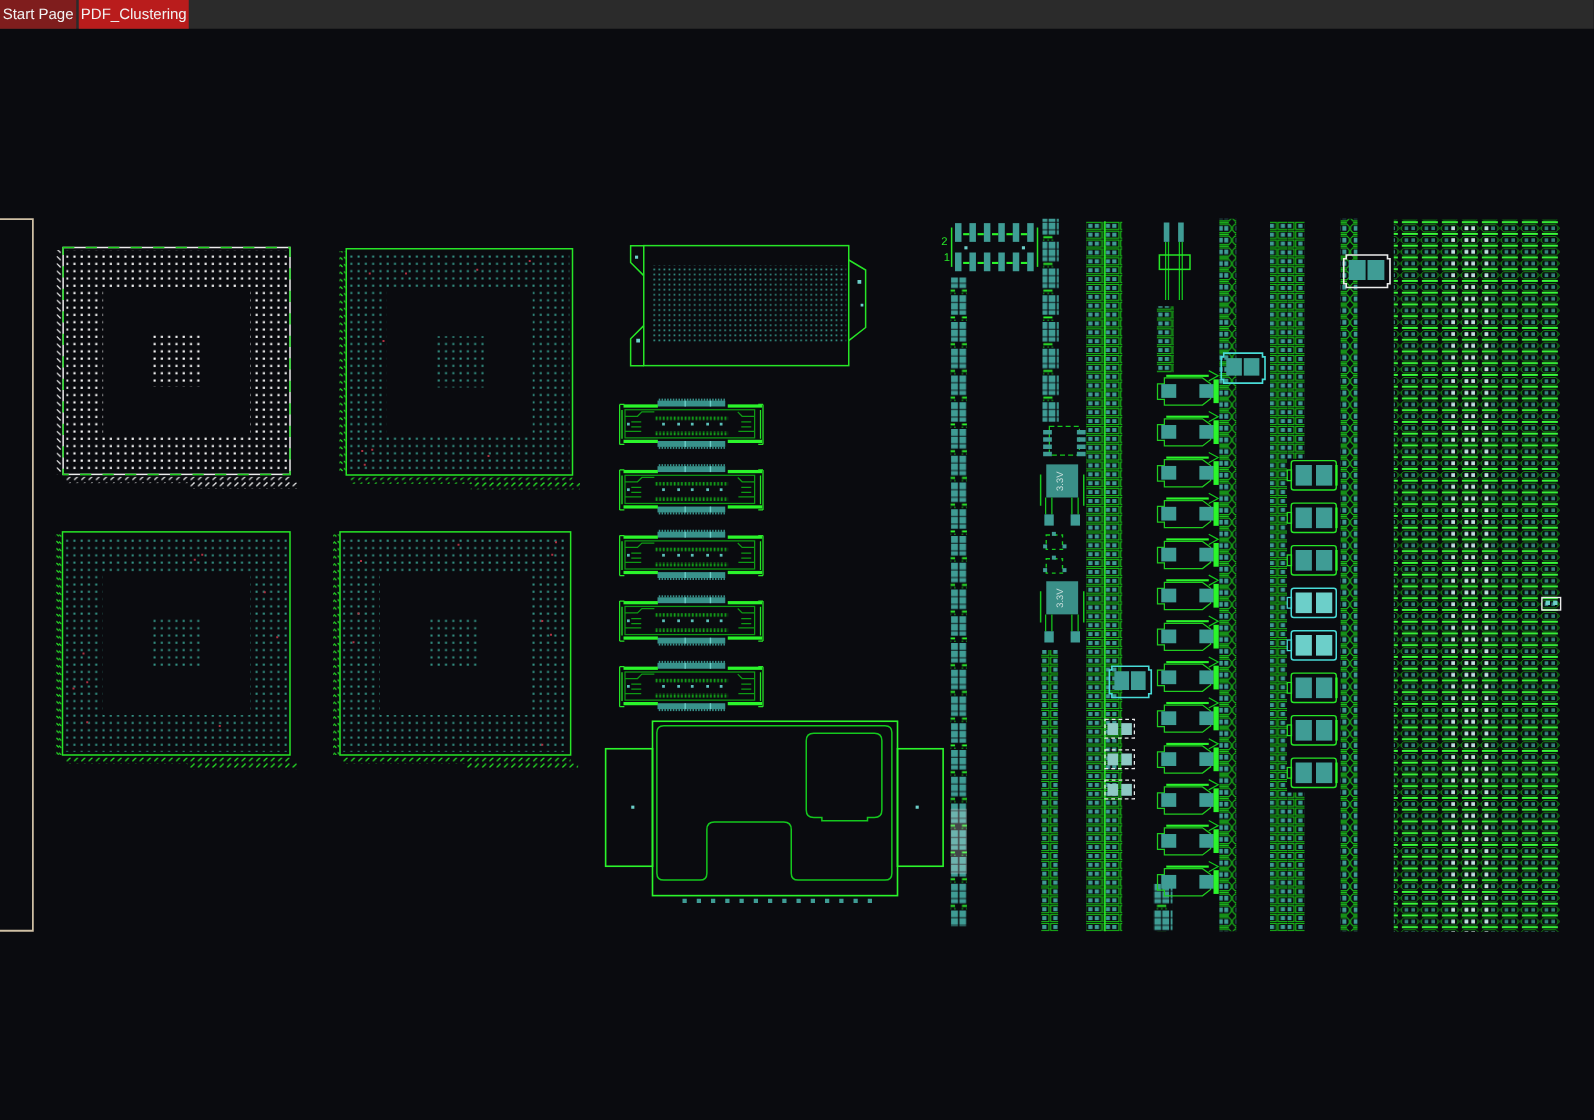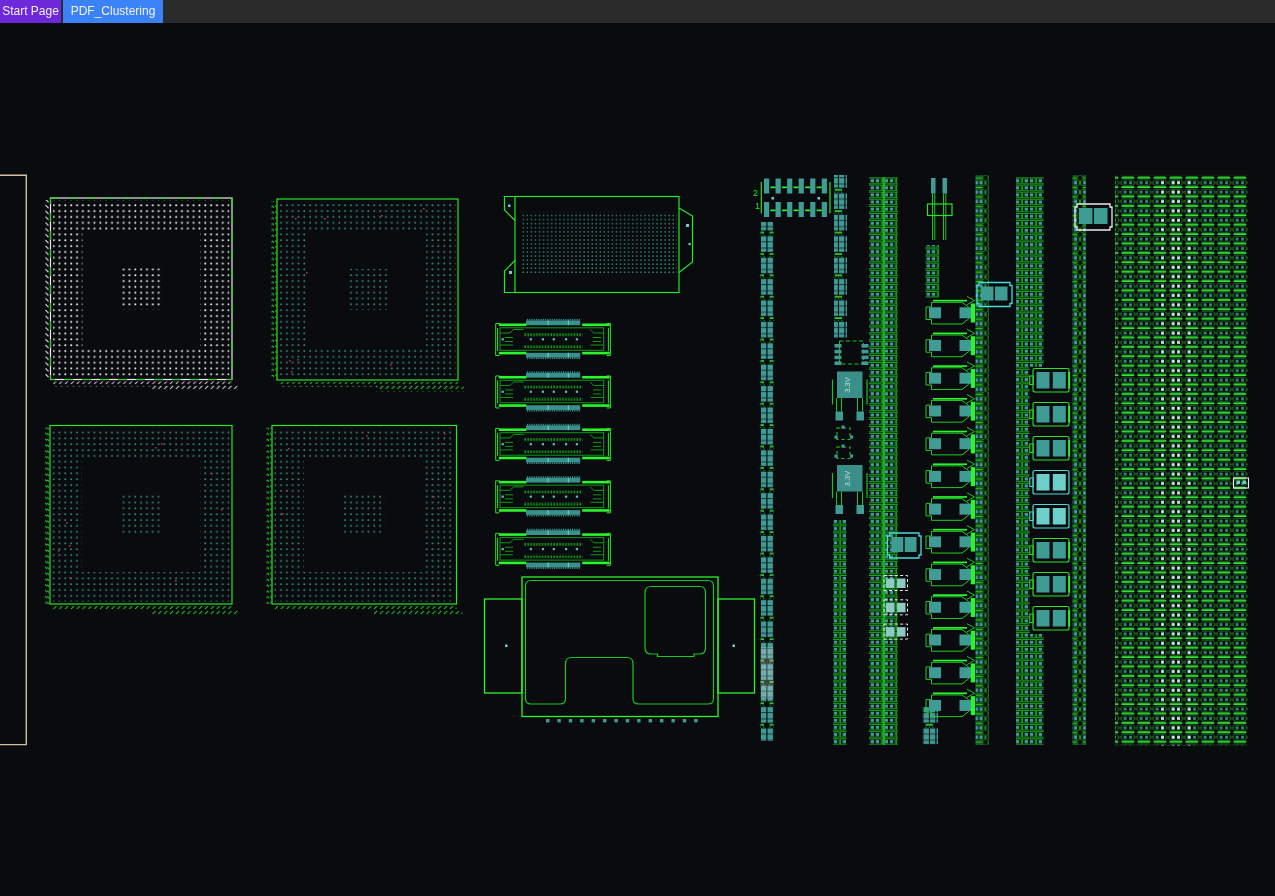--- a/index.html
+++ b/index.html
@@ -366,14 +366,14 @@
 <rect x="884" y="599.8" width="23.5" height="15" fill="none" stroke="#ececec" stroke-width="1" stroke-dasharray="3 2.4"></rect>
 <rect x="886" y="627.1" width="8.5" height="9.5" fill="#8fc9c4"></rect>
 <rect x="897" y="627.1" width="8.5" height="9.5" fill="#8fc9c4"></rect>
 <rect x="884" y="624.1" width="23.5" height="15" fill="none" stroke="#ececec" stroke-width="1" stroke-dasharray="3 2.4"></rect>
 <rect x="1233.5" y="478" width="15" height="10" fill="none" stroke="#ececec" stroke-width="1.1"></rect>
 <rect x="1236.5" y="480.5" width="3.5" height="3.5" fill="#6ccfc9"></rect>
 <rect x="1242.5" y="480.5" width="3.5" height="3.5" fill="#6ccfc9"></rect>
 <path d="M0,175.2 H26.3 V744.6 H0" fill="none" stroke="#cfc0a4" stroke-width="1.4"></path>
 </svg>
 <div id="tabs">
-<div class="tab" style="left:0;width:61px;background:#6d28d9">Start Page</div>
-<div class="tab" style="left:63px;width:100px;background:#3b82f6">PDF_Clustering</div>
+<div class="tab" style="left:0;width:61px;background:#7f1d1d">Start Page</div>
+<div class="tab" style="left:63px;width:88px;background:#b91c1c">PDF_Clustering</div>
 </div>
 </body></html>

